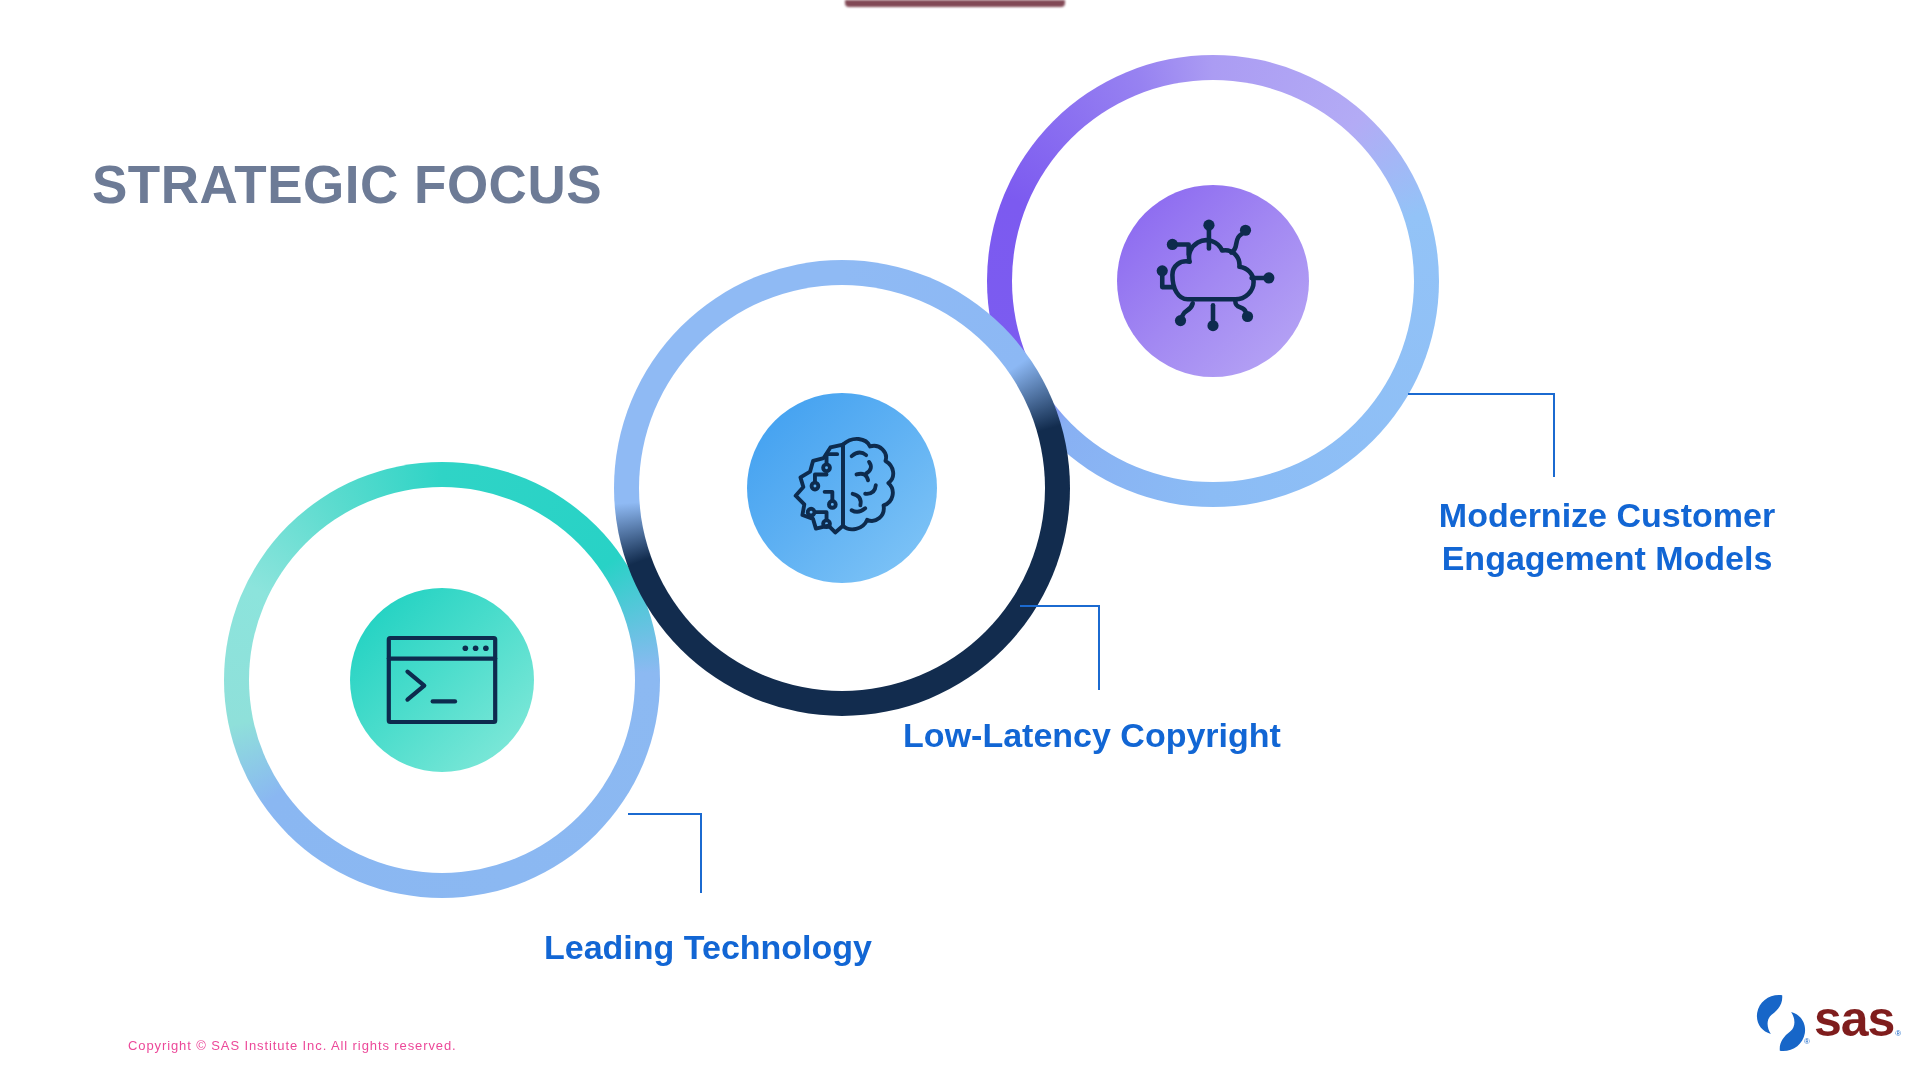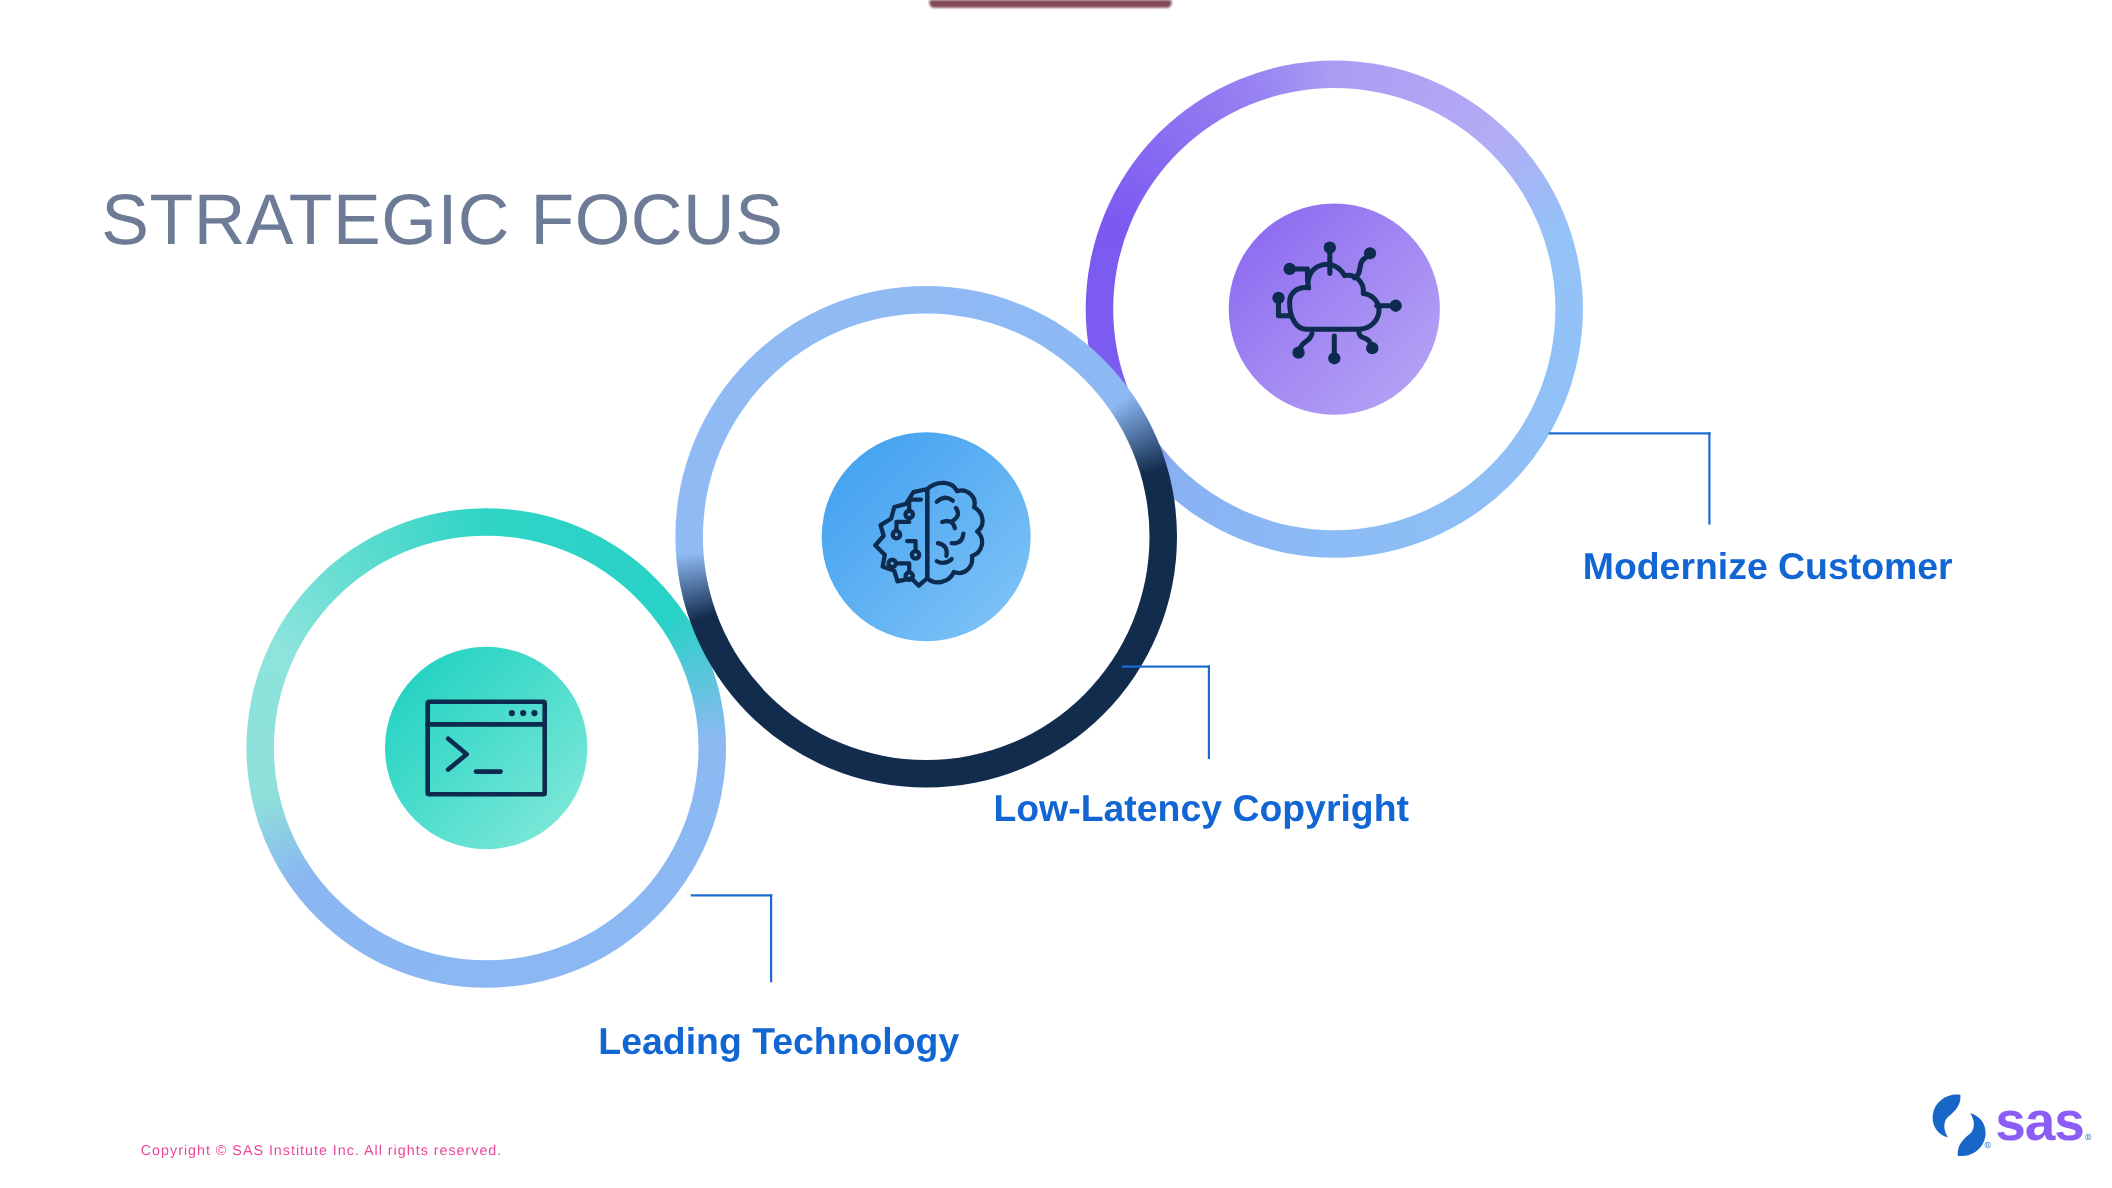--- a/index.html
+++ b/index.html
@@ -6,21 +6,21 @@
   body{
     width:1920px;height:1080px;position:relative;overflow:hidden;
     background:#ffffff;font-family:"Liberation Sans", sans-serif;
   }
   .top-bar{
     position:absolute;left:845px;top:0;width:220px;height:7px;
     background:#6d2a39;border-radius:0 0 4px 4px;filter:blur(1px);opacity:.85;
   }
   .page-title{
     position:absolute;left:92px;top:118px;
-    font-size:65px;font-weight:normal;color:#6d7b96;letter-spacing:.5px;
+    font-size:53px;font-weight:bold;color:#6d7b96;letter-spacing:.5px;
   }
   
   .circle{position:absolute;}
   .ring{position:absolute;inset:0;border-radius:50%;}
   .hole{position:absolute;border-radius:50%;background:#ffffff;}
   .inner{position:absolute;border-radius:50%;display:flex;align-items:center;justify-content:center;}
   .c1{left:224px;top:462px;width:436px;height:436px;z-index:1;}
   .c1 .ring{background:conic-gradient(from 0deg,
       #2fd4c6 0deg, #28d2c6 55deg, #8cb9f2 88deg, #8ab7f2 235deg,
       #8fe0da 258deg, #8ce4dc 296deg, #59dbce 330deg, #2fd4c6 360deg);}
@@ -62,21 +62,21 @@
   
   .copyright{
     position:absolute;left:128px;top:1038px;
     font-size:13px;color:#ec4899;letter-spacing:.9px;
   }
   .sas-logo{
     position:absolute;left:1756px;top:992px;height:62px;
     display:flex;align-items:center;z-index:5;
   }
   .sas-text{
-    font-size:50px;font-weight:bold;color:#8b5cf6;letter-spacing:-1px;
+    font-size:50px;font-weight:bold;color:#7f1d1d;letter-spacing:-1px;
     margin-left:2px;line-height:1;position:relative;top:-4px;
   }
   .reg{font-size:8px;color:#1766c8;font-weight:normal;position:relative;}
   .reg-swirl{top:18px;left:-2px;}
   .reg-sas{top:10px;left:1px;}
   svg.icon{display:block;}
 </style>
 </head>
 <body>
 
@@ -163,20 +163,21 @@
 <div class="conn conn-v l3v"></div>
 
 <div class="label lbl1">
   <span>Leading Technology</span>
 </div>
 <div class="label lbl2">
   <div>Low-Latency Copyright</div>
 </div>
 <div class="label lbl3">
   <div>Modernize Customer</div>
+  <div>Engagement Models</div>
 </div>
 
 <div class="copyright">Copyright © SAS Institute Inc. All rights reserved.</div>
 
 <div class="sas-logo">
   <svg class="icon" width="50" height="58" viewBox="0 0 64 72" fill="#1766c8">
     <path d="M33.5 0.5 C18 -1.5 4 8 1.5 23 C-0.5 36 7 47 19 50 C13.5 42 13 31 20 25.5 C29 18.5 34.5 11 33.5 0.5 Z"></path>
     <path d="M30.5 71.5 C46 73.5 60 64 62.5 49 C64.5 36 57 25 45 22 C50.5 30 51 41 44 46.5 C35 53.5 29.5 61 30.5 71.5 Z"></path>
   </svg>
   <span class="reg reg-swirl">®</span>

